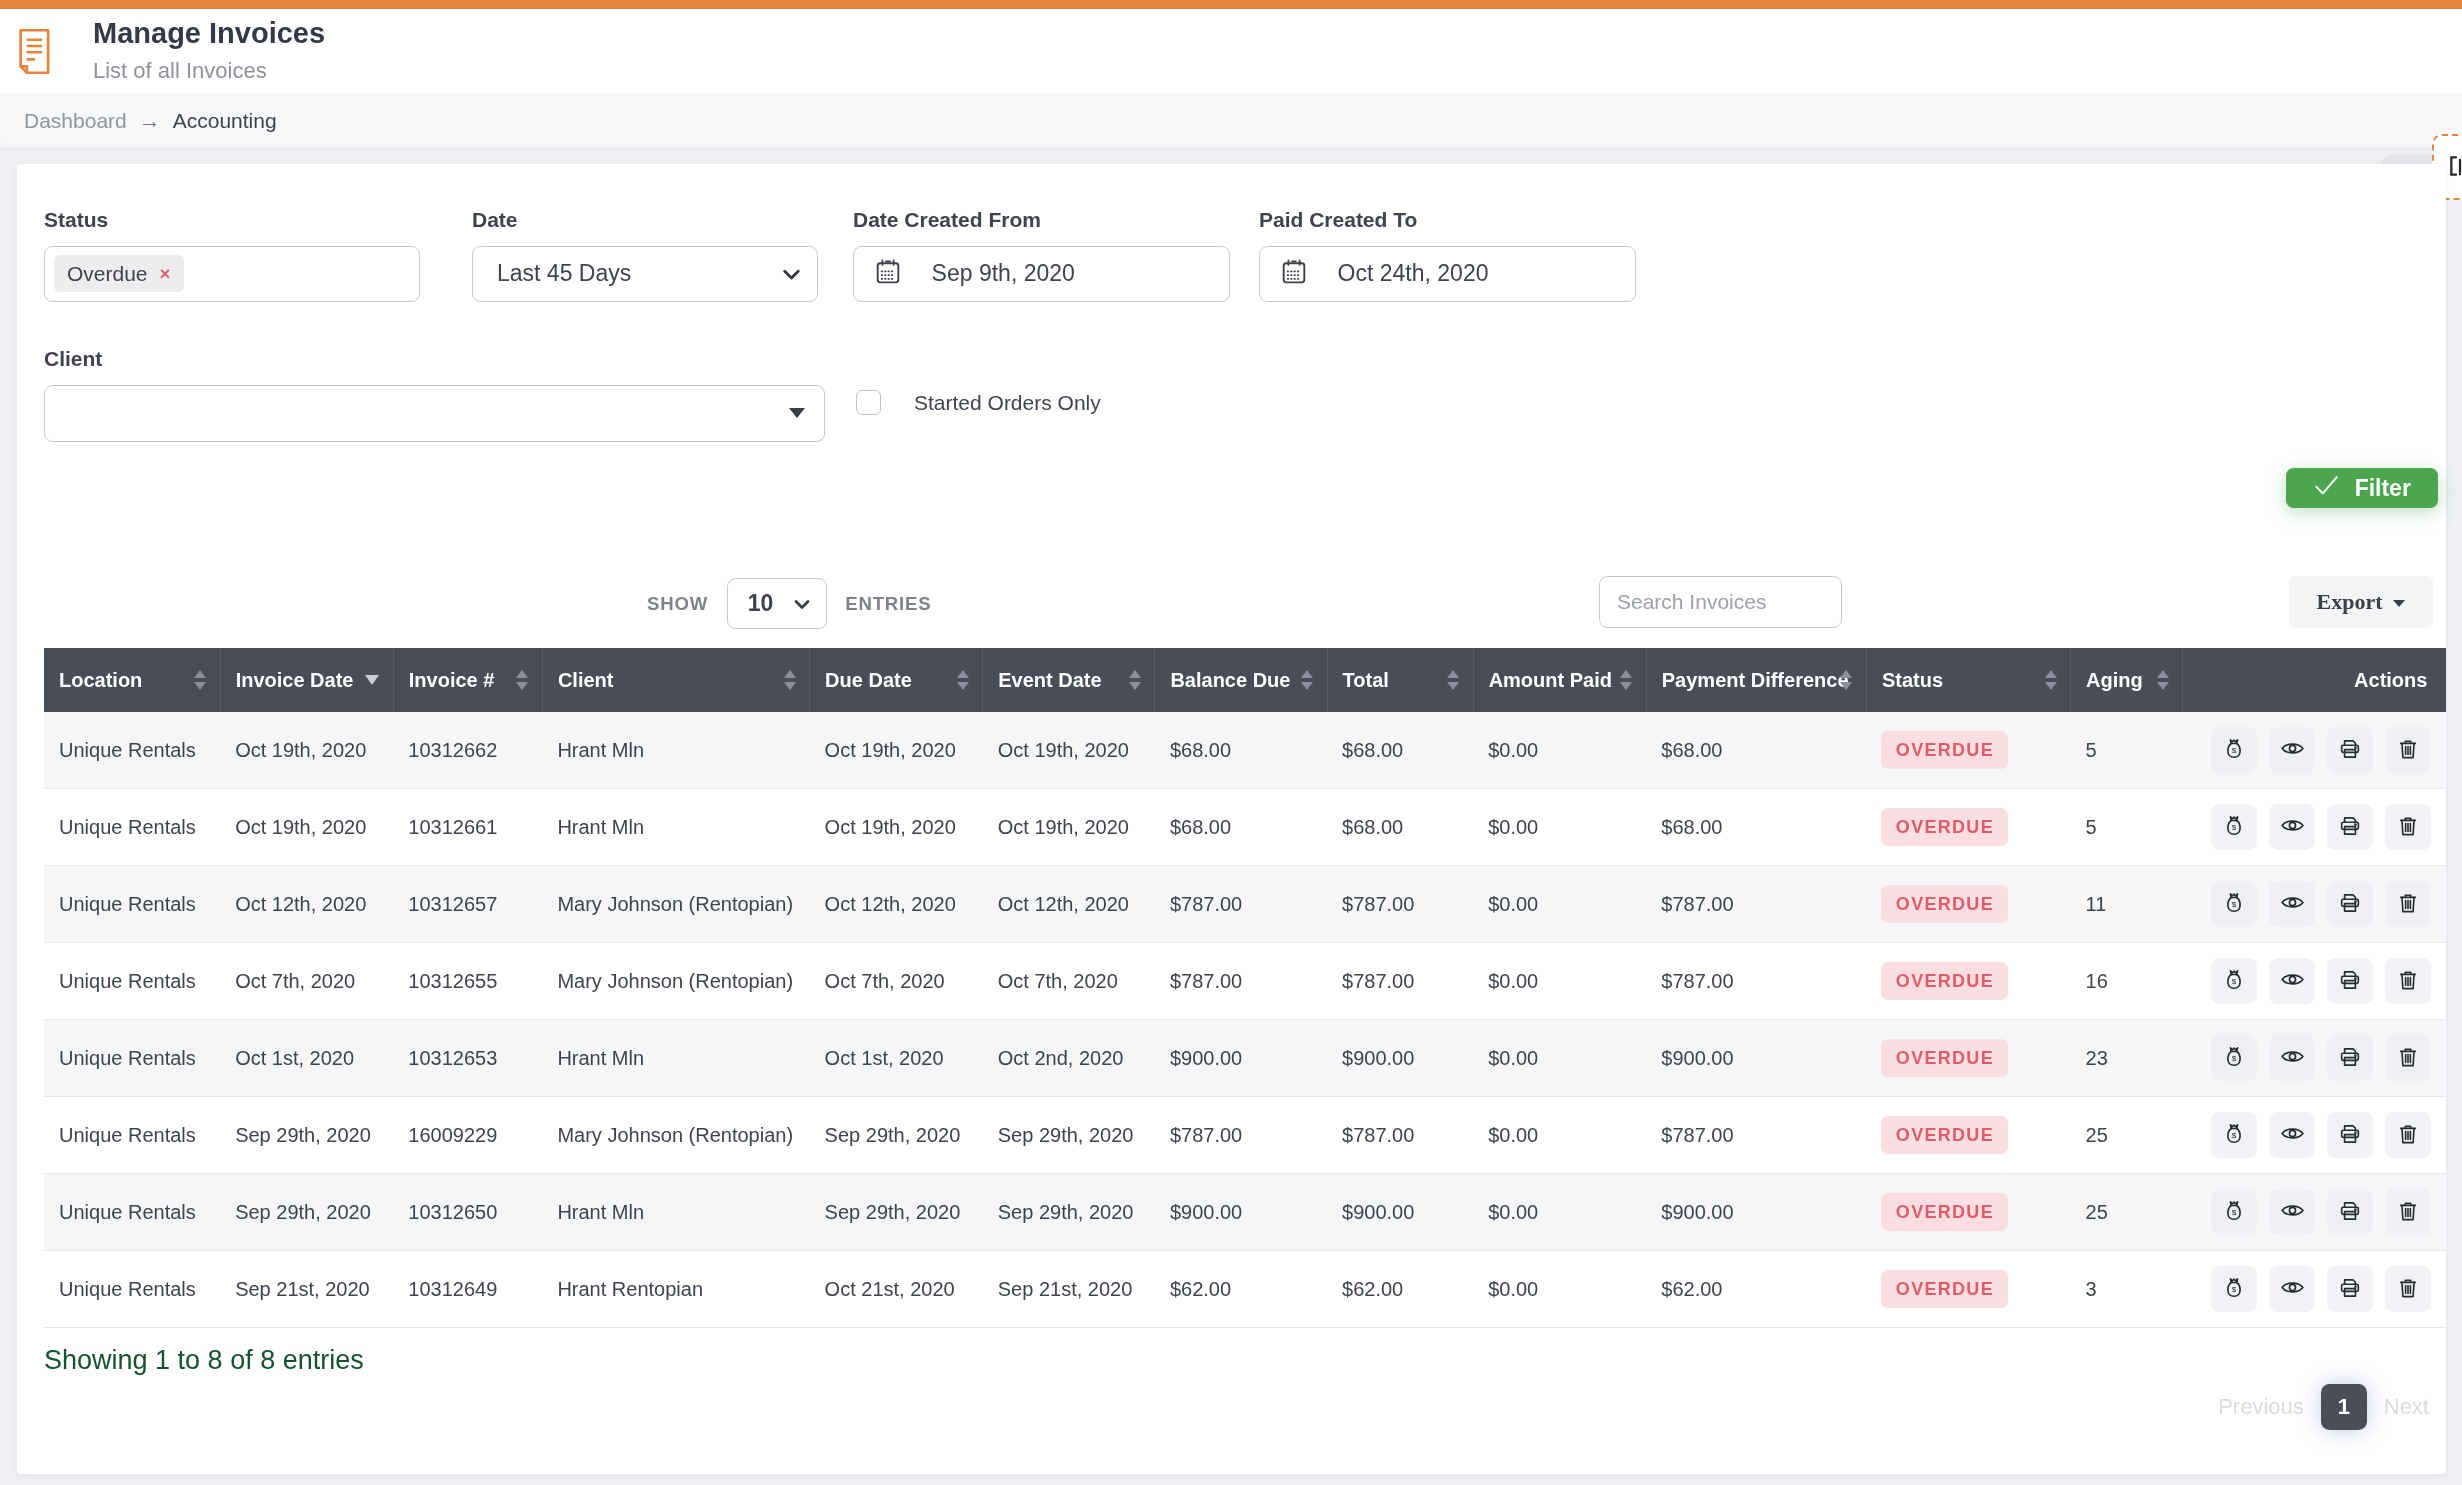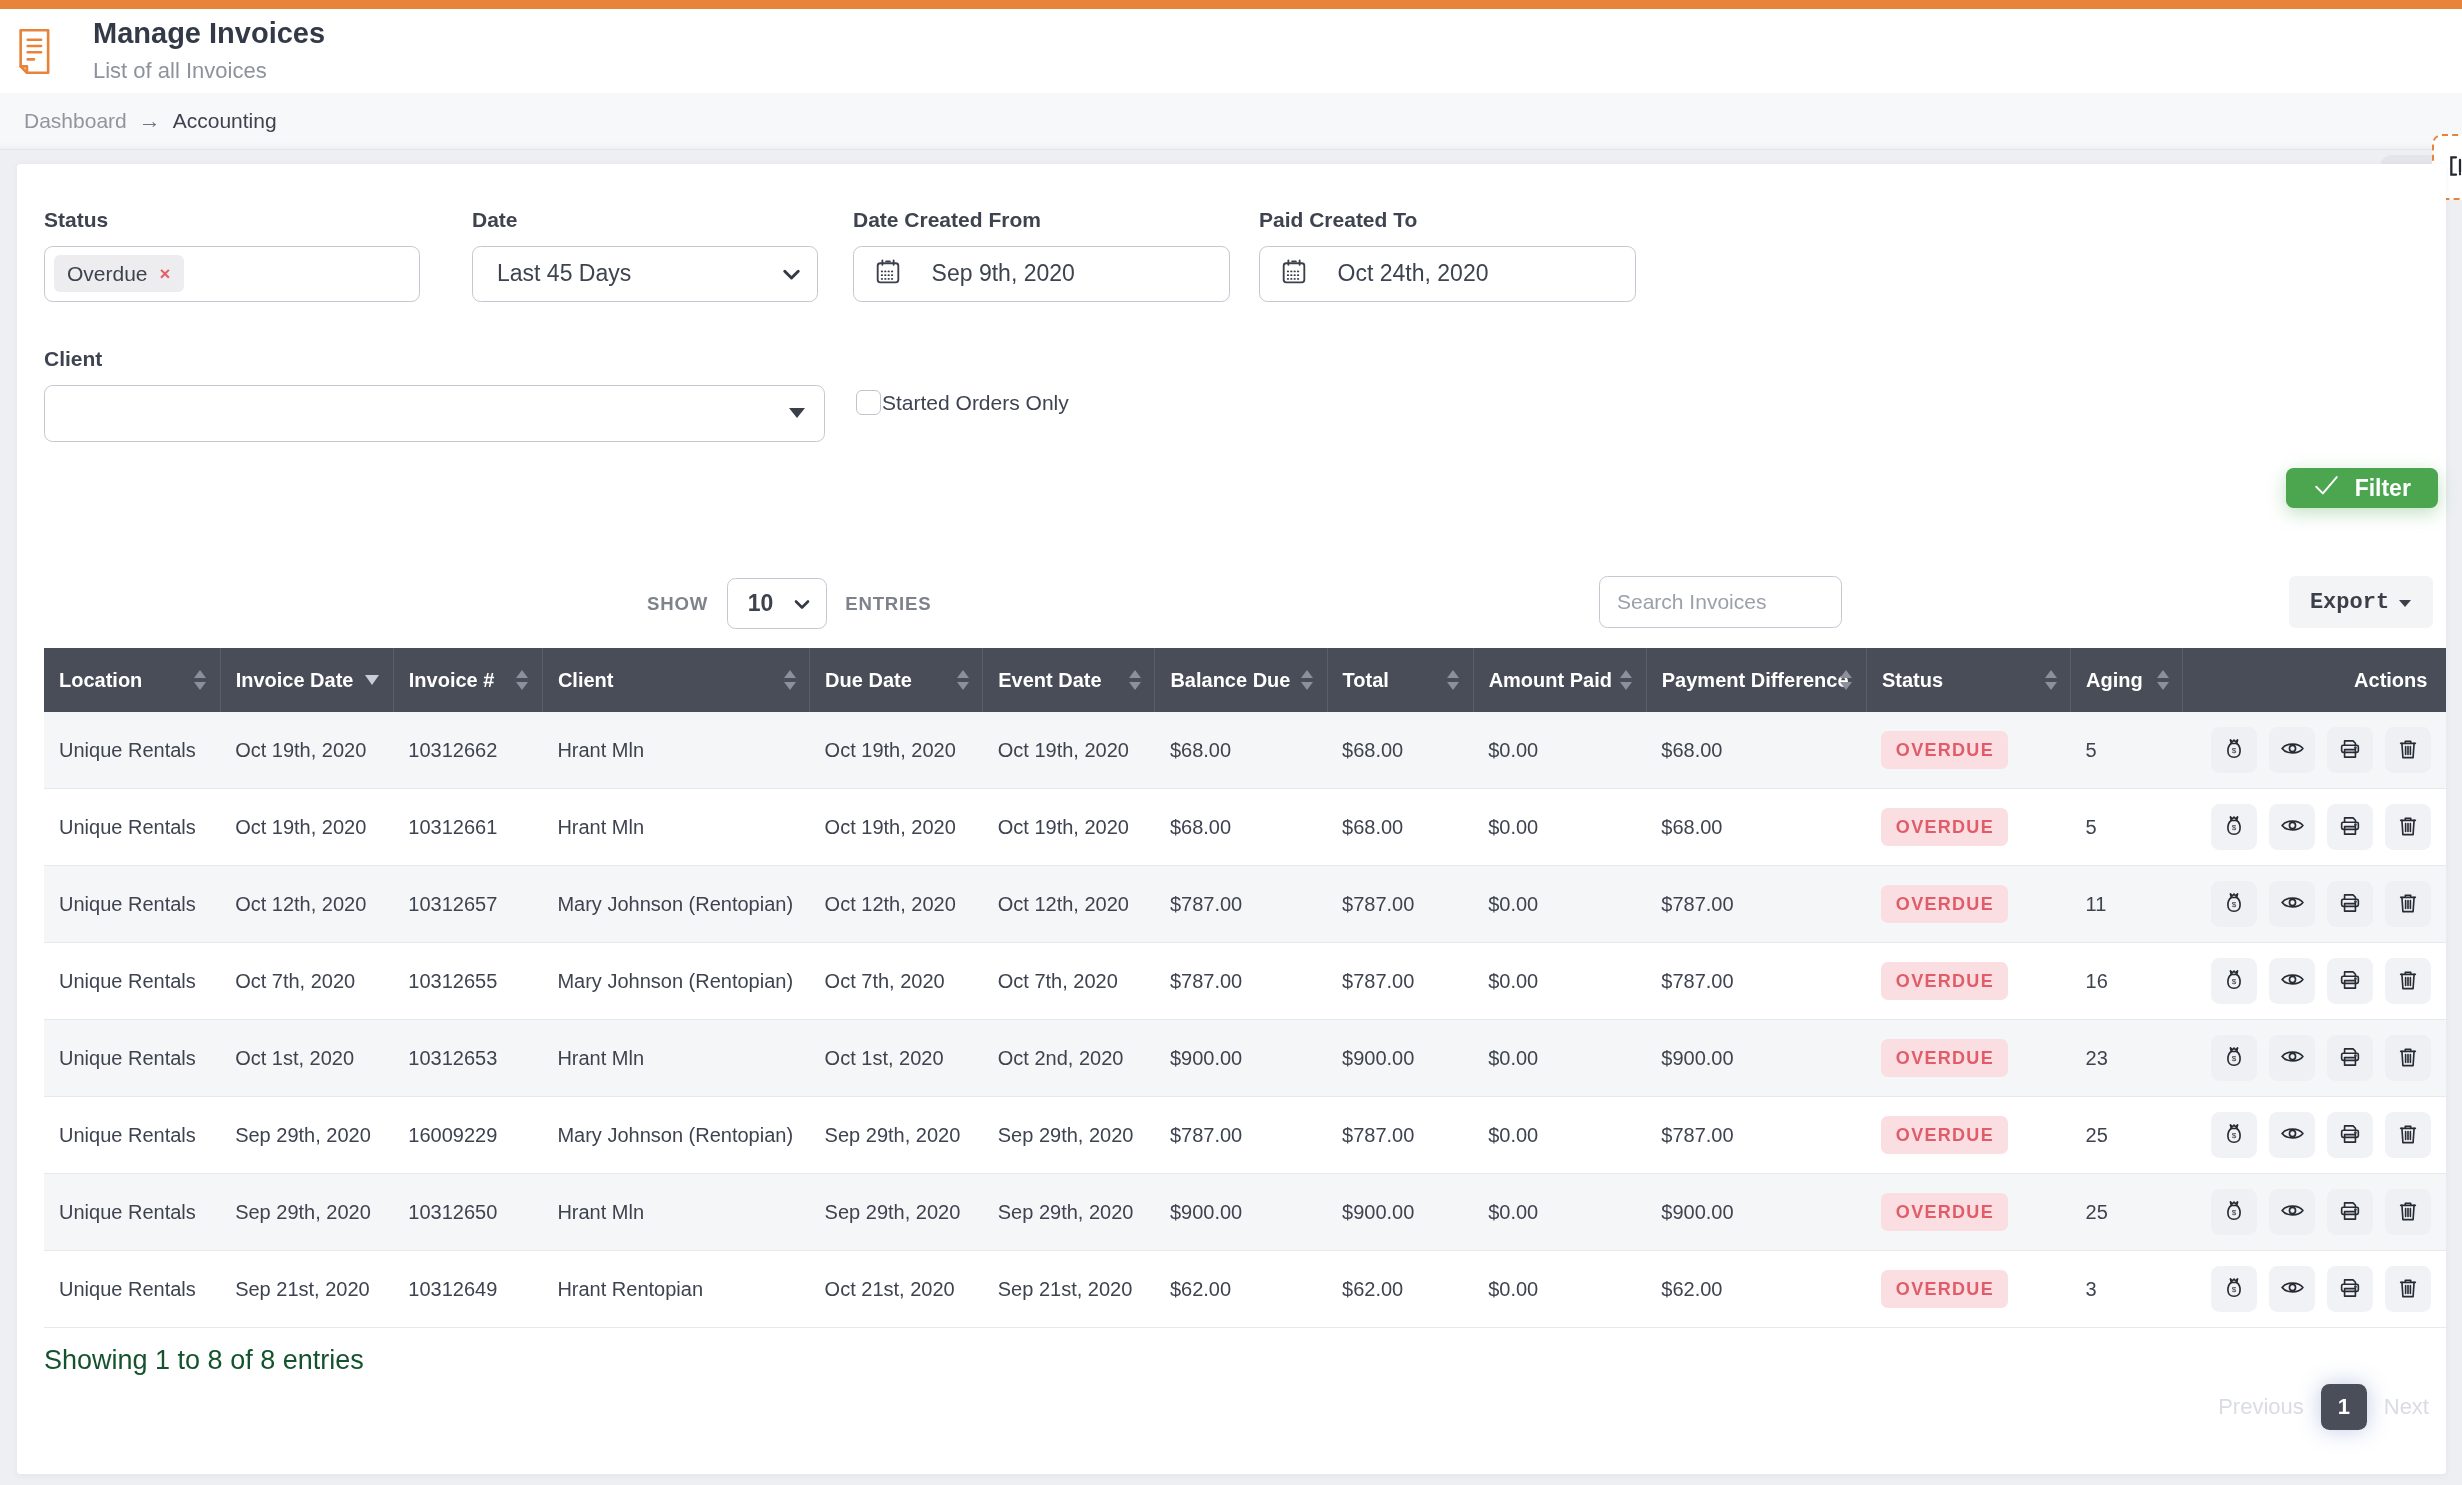--- a/index.html
+++ b/index.html
@@ -42,39 +42,39 @@
   .tag-text{font-size:21px;color:#3e4350;}
   .tag-x{margin-left:12px;color:#e0606b;font-size:18.6px;font-weight:bold;cursor:pointer;}
 
   .select-text{font-size:23px;color:#3e4350;}
   .chev{position:absolute;right:12px;top:50%;transform:translateY(-50%);display:flex;}
   .caret{position:absolute;right:18.6px;top:50%;transform:translateY(-50%);width:0;height:0;
     border-left:8.5px solid transparent;border-right:8.5px solid transparent;border-top:10px solid #3a3f4a;}
 
   .date-box{display:flex;align-items:center;padding-left:18.6px;gap:29px;}
 
-  .checkbox-row{position:absolute;display:flex;align-items:flex-end;gap:1px;}
+  .checkbox-row{position:absolute;display:flex;align-items:flex-end;gap:33px;}
   .checkbox{width:25px;height:25px;border:1.7px solid #c0c4cd;border-radius:6px;background:#fff;box-sizing:border-box;}
   .checkbox-label{font-size:21px;color:#3e4350;}
 
   .filter-btn{position:absolute;right:8.5px;top:304px;width:152px;height:40px;background:#4ba64f;color:#fff;
     border:none;border-radius:7.6px;display:flex;align-items:center;justify-content:center;gap:13.5px;
     font-size:23px;font-weight:bold;font-family:inherit;cursor:pointer;box-shadow:0 5px 18.6px rgba(75,166,79,.35);}
 
   
   .show-group{position:absolute;left:630px;top:414px;display:flex;align-items:center;gap:18.6px;}
   .small-caps-label{font-size:18.6px;font-weight:bold;letter-spacing:0.8px;color:#7d828b;}
   .page-size{width:100px;height:51px;display:flex;align-items:center;padding-left:20px;}
   .page-size .select-text{font-weight:bold;}
   .search-input{position:absolute;left:1582px;top:412px;width:243px;height:52px;box-sizing:border-box;
     border:1.7px solid #c3c7d0;border-radius:8.5px;font-size:21px;color:#3e4350;padding:0 17px;font-family:inherit;outline:none;}
   .search-input::placeholder{color:#9ba0aa;}
   .export-btn{position:absolute;right:13.5px;top:412px;width:144px;height:52px;background:#f3f4f6;border:none;border-radius:6.8px;
     display:flex;align-items:center;justify-content:center;gap:10px;font-size:22px;font-weight:bold;color:#3a3f4a;
-    font-family:Liberation Mono, monospace;cursor:pointer;}
+    font-family:Liberation Serif, serif;cursor:pointer;}
   .export-caret{width:0;height:0;border-left:6.8px solid transparent;border-right:6.8px solid transparent;border-top:7.6px solid #3a3f4a;margin-top:3.4px;}
 
   
   .invoice-table{position:absolute;left:27px;top:484px;width:2402px;border-collapse:collapse;table-layout:fixed;}
   .invoice-table th{background:#494d58;color:#ffffff;font-size:20px;font-weight:bold;text-align:left;
     height:64px;padding:0 15px;position:relative;border-left:0.8px solid #5a5e69;}
   .invoice-table th:first-child{border-left:none;}
   .invoice-table th.th-actions{text-align:right;padding-right:18.6px;}
   .sort-arrows{display:inline-flex;flex-direction:column;gap:4.2px;position:absolute;right:13.5px;top:50%;transform:translateY(-50%);}
   .arr-up{width:0;height:0;border-left:6.8px solid transparent;border-right:6.8px solid transparent;border-bottom:8.5px solid #8b909c;}

